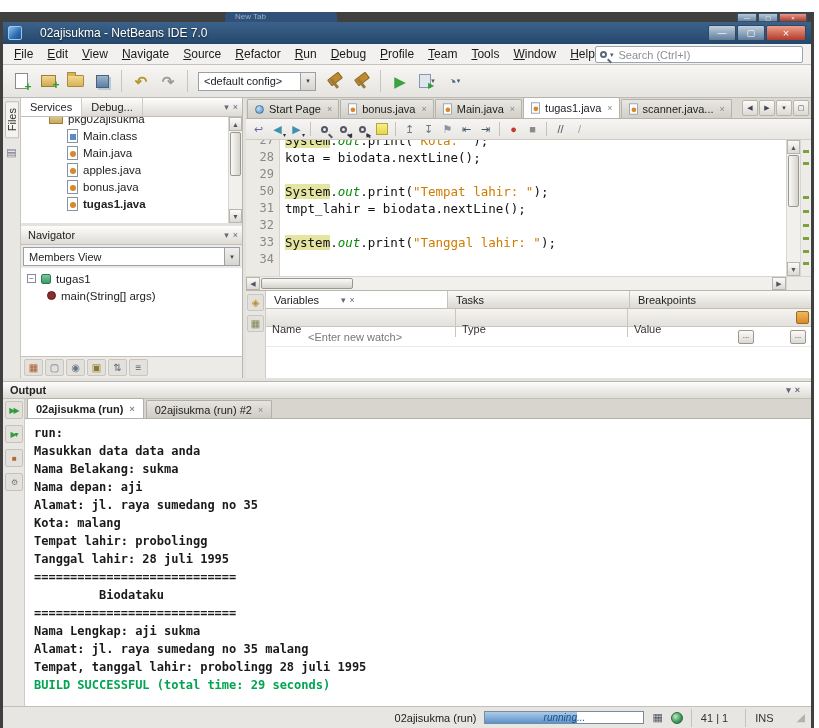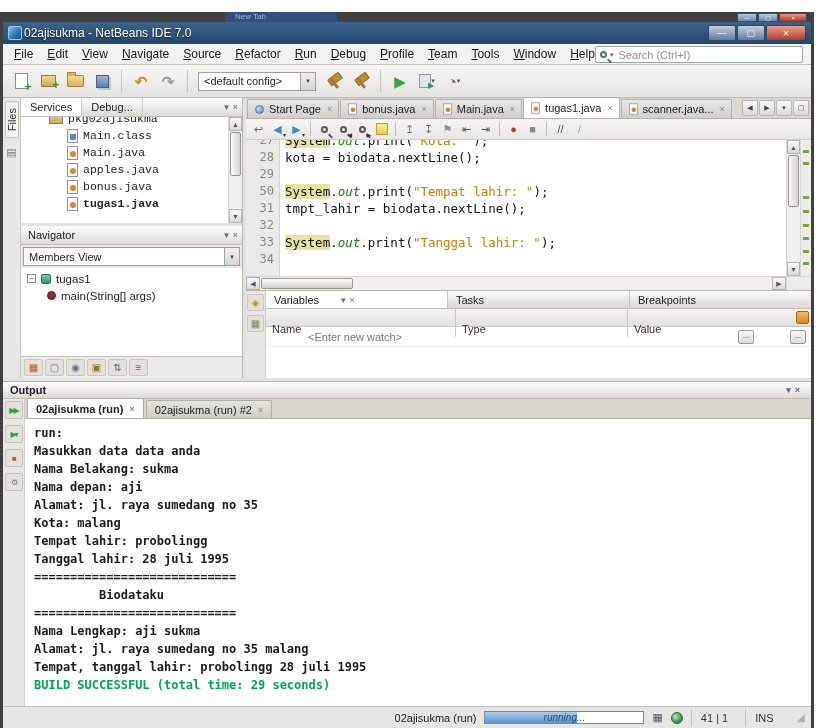--- a/index.html
+++ b/index.html
@@ -12,21 +12,21 @@
   
   .top-strip { height:10px; position:relative; flex:none; }
   .ghost-tab { position:absolute; left:222px; top:0; width:112px; height:10px;
     background:#30527a; border-radius:4px 4px 0 0; color:#9db1c6; font-size:8px;
     line-height:10px; padding-left:10px; overflow:hidden; }
   .mini-btns { position:absolute; right:4px; top:1px; display:flex; gap:1px; }
   .mini-btns span { width:20px; height:9px; font-size:6px; line-height:8px; text-align:center;
     color:#fff; background:linear-gradient(#b9c8d8,#6d87a3); border:1px solid #33536f; border-radius:1px;}
   .mini-btns .close { background:linear-gradient(#e8988a,#b13b2a); width:28px; }
   
-  .titlebar { height:22px; flex:none; display:flex; align-items:center; gap:2px; padding:0 5px;
+  .titlebar { height:22px; flex:none; display:flex; align-items:center; gap:18px; padding:0 5px;
     background:linear-gradient(#3d628a,#24486c); }
   .nb-ico { width:14px; height:14px; flex:none; border-radius:2px;
     background:linear-gradient(135deg,#8cc0ef,#2c6fb4 60%,#1c4f8a); border:1px solid #9ec6e8; }
   .title { color:#fff; text-shadow:0 1px 2px rgba(0,0,0,.7); font-size:12px; }
   .win-btns { margin-left:auto; display:flex; gap:1px; }
   .wbtn { width:28px; height:16px; line-height:14px; text-align:center; color:#fff; font-size:9px;
     background:linear-gradient(#c2d0de,#5f7d9c); border:1px solid #2c4a68; border-radius:2px; }
   .wbtn.close { background:linear-gradient(#ef9f8d,#b13b2a); width:40px; font-size:11px; }
   
   .menubar { height:21px; flex:none; background:#f2f1ef; border-bottom:1px solid #c6c3bd;
@@ -80,21 +80,21 @@
   .left-col { width:222px; flex:none; display:flex; flex-direction:column; border-right:1px solid #b9b6b0; background:#eceae6;}
   .vsplit { width:3px; flex:none; background:#e4e2de; }
   .hsplit { height:3px; flex:none; background:#e4e2de; }
   .panel-hdr { height:19px; flex:none; background:linear-gradient(#fdfdfc,#dedbd5);
     border-bottom:1px solid #c2bfb8; display:flex; align-items:center; font-size:11px; }
   .ph-tab { padding:0 9px; height:100%; display:flex; align-items:center; border-right:1px solid #cfccc6; }
   .ph-tab.active { background:#fff; }
   .hdr-icons { margin-left:auto; display:flex; gap:4px; padding-right:4px; color:#667; font-size:9px; }
   .services { height:125px; flex:none; display:flex; flex-direction:column; }
   .svc-body { flex:1; display:flex; min-height:0; }
-  .svc-tree { flex:1; background:#fff; overflow:hidden;font-family:Liberation Mono, monospace; }
+  .svc-tree { flex:1; background:#fff; overflow:hidden; }
   .trow { height:17px; display:flex; align-items:center; gap:5px; white-space:nowrap; font-size:11.5px; }
   .trow.clip { margin-top:-7px; }
   .b { font-weight:bold; }
   .ic-pkg { width:14px; height:11px; flex:none; background:linear-gradient(#e8d49a,#c9a95e); border:1px solid #9a7d3e; }
   .ic-page { width:11px; height:14px; flex:none; background:#fff; border:1px solid #8892a0; position:relative; }
   .ic-page.java::after { content:""; position:absolute; left:2px; top:4px; width:6px; height:6px;
     border-radius:50%; background:#d8882a; }
   .ic-page.cls::after { content:""; position:absolute; left:2px; top:4px; width:6px; height:6px; background:#5a8ac9; }
   .scrollbar-v { width:14px; flex:none; background:#f1f0ed; border-left:1px solid #d8d6d0;
     display:flex; flex-direction:column; }

